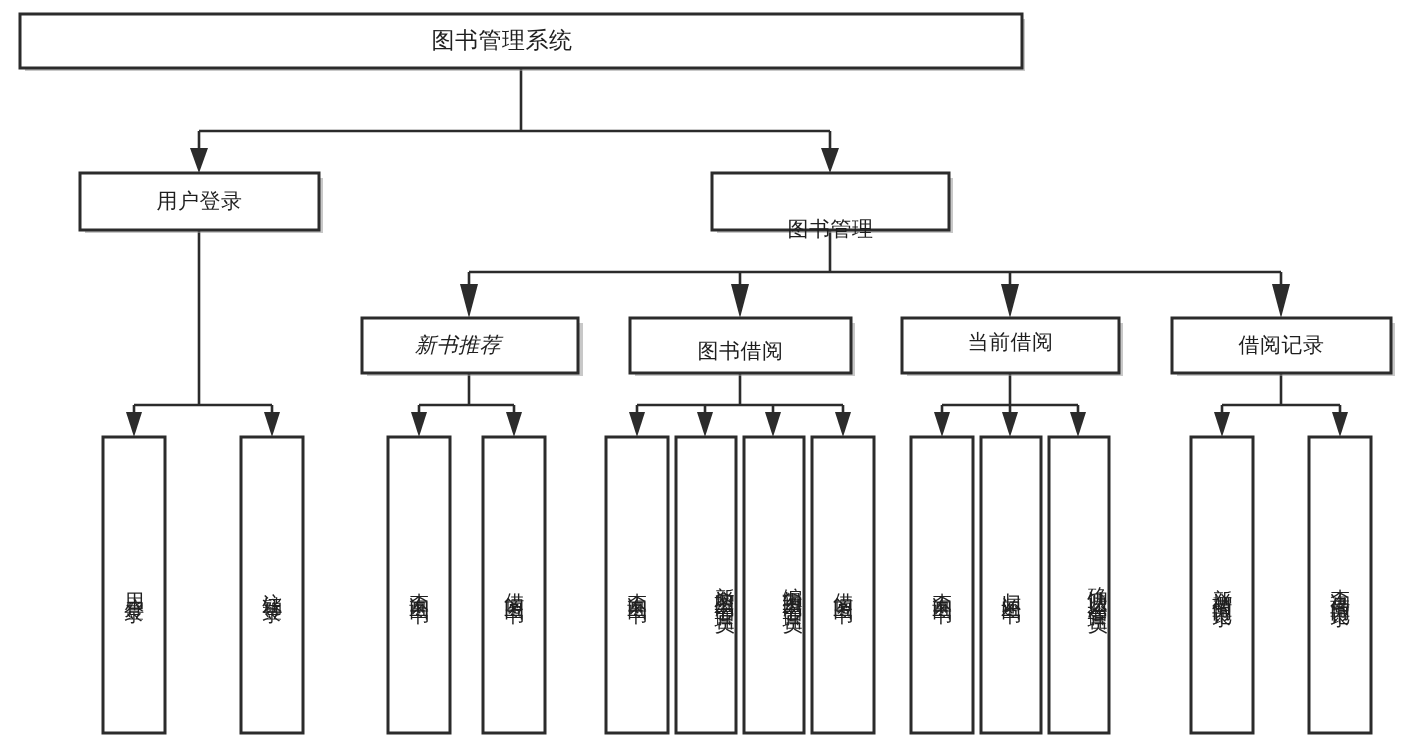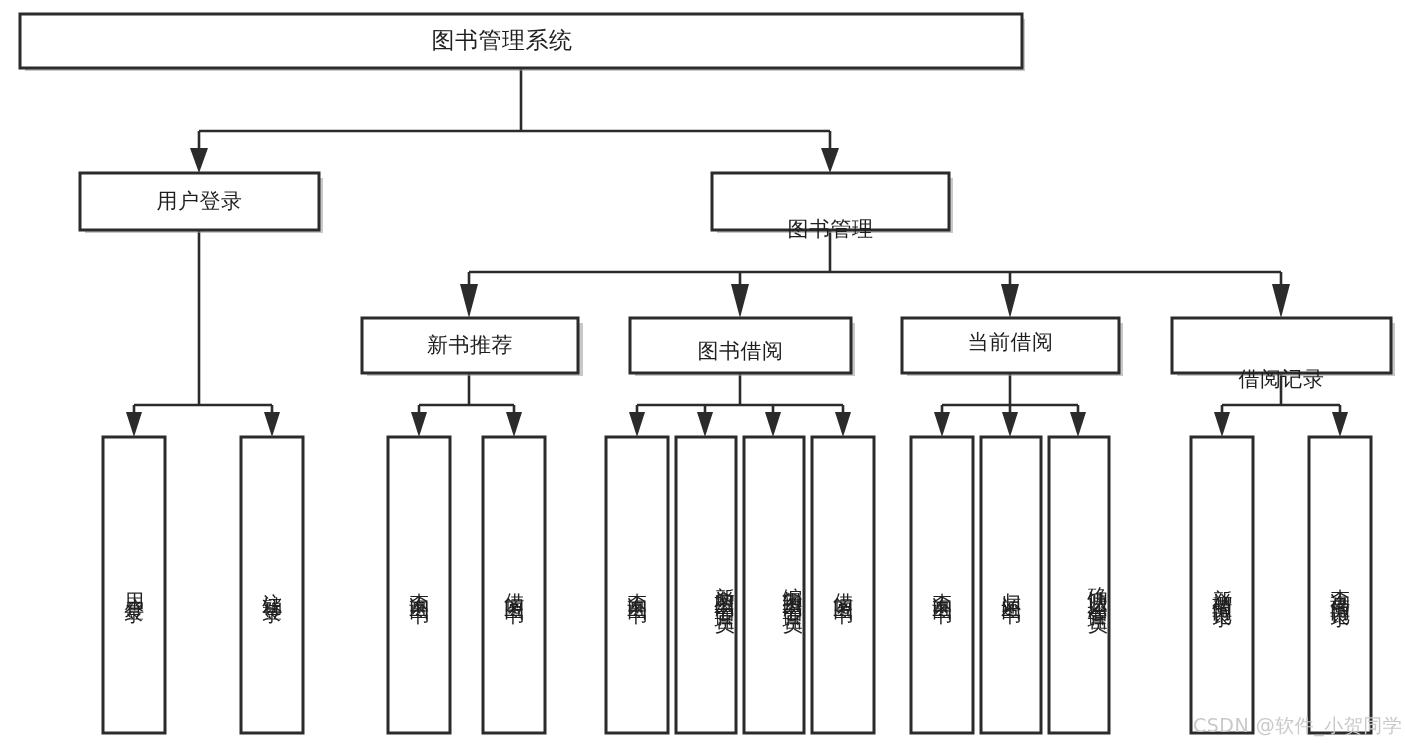--- a/index.html
+++ b/index.html
@@ -155,38 +155,37 @@
       <rect class="node-box" x="1191" y="437" width="62" height="296"></rect>
       <rect class="node-box" x="1309" y="437" width="62" height="296"></rect>
     </g>
   </svg>
 
   <div class="node-label" style="left:20px; top:14px; width:964px; height:54px; font-size:23px;">图书管理系统</div>
 
   <div class="node-label" style="left:80px; top:173px; width:239px; height:57px;">用户登录</div>
   <div class="node-label" style="left:712px; top:173px; width:237px; height:57px;margin-top:28px;">图书管理</div>
 
-  <div class="node-label" style="left:362px; top:318px; width:216px; height:55px;">新书推荐</div>
+  <div class="node-label" style="left:350px; top:318px; width:216px; height:55px;font-style:italic;">新书推荐</div>
   <div class="node-label" style="left:630px; top:324px; width:221px; height:55px;">图书借阅</div>
   <div class="node-label" style="left:902px; top:318px; width:217px; height:48px;">当前借阅</div>
-  <div class="node-label" style="left:1172px; top:318px; width:219px; height:55px;margin-top:34px;">借阅记录</div>
+  <div class="node-label" style="left:1172px; top:318px; width:219px; height:55px;">借阅记录</div>
 
   <div class="node-label vertical" style="left:103px; top:437px; width:62px; height:296px;">用户登录</div>
   <div class="node-label vertical" style="left:241px; top:437px; width:62px; height:296px;">注销登录</div>
 
   <div class="node-label vertical" style="left:388px; top:437px; width:62px; height:296px;">查询图书</div>
   <div class="node-label vertical" style="left:483px; top:437px; width:62px; height:296px;">借阅图书</div>
 
   <div class="node-label vertical" style="left:606px; top:437px; width:62px; height:296px;">查询图书</div>
   <div class="node-label vertical" style="left:676px; top:437px; width:60px; height:296px; align-items:flex-start; padding-top:8px; box-sizing:border-box;">新增图书（管理员）</div>
   <div class="node-label vertical" style="left:744px; top:437px; width:60px; height:296px; align-items:flex-start; padding-top:8px; box-sizing:border-box;">编辑图书（管理员）</div>
   <div class="node-label vertical" style="left:812px; top:437px; width:62px; height:296px;">借阅图书</div>
 
   <div class="node-label vertical" style="left:911px; top:437px; width:62px; height:296px;">查询图书</div>
   <div class="node-label vertical" style="left:981px; top:437px; width:60px; height:296px;">归还图书</div>
   <div class="node-label vertical" style="left:1049px; top:437px; width:60px; height:296px; align-items:flex-start; padding-top:8px; box-sizing:border-box;">确认归还（管理员）</div>
 
   <div class="node-label vertical" style="left:1191px; top:437px; width:62px; height:296px;">新增借阅记录</div>
   <div class="node-label vertical" style="left:1309px; top:437px; width:62px; height:296px;">查询借阅记录</div>
 
-  <div class="watermark" style="left:1193px; top:713px;">CSDN @软件_小贺同学</div>
 
 </div>
 
 </body></html>

